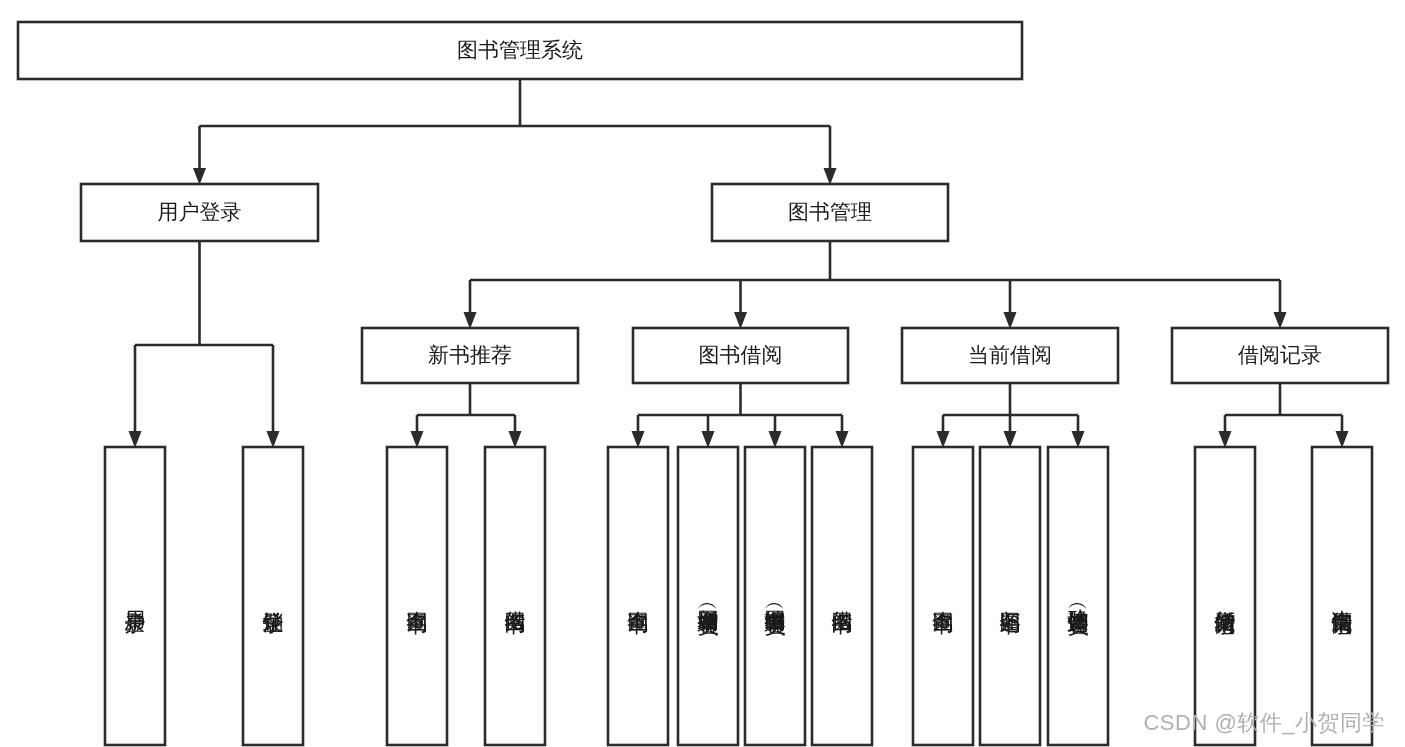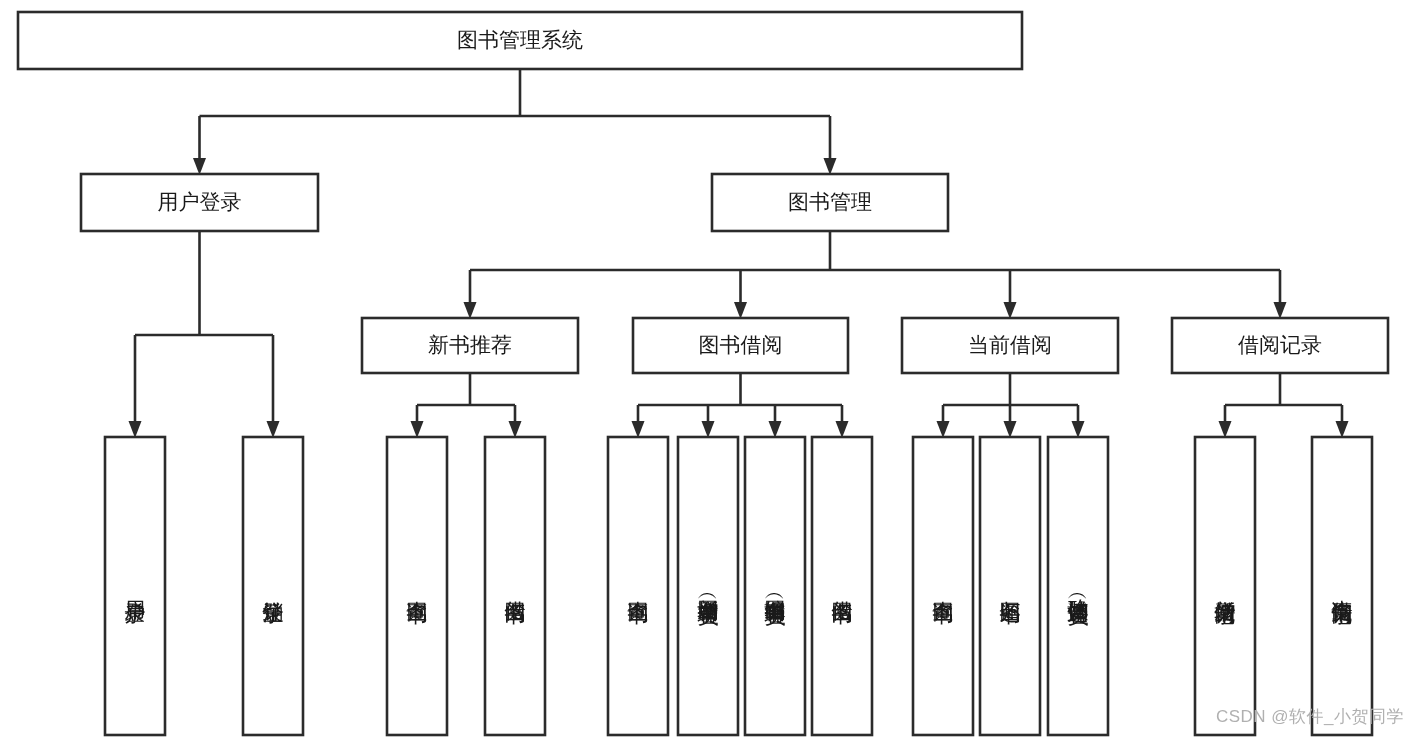--- a/index.html
+++ b/index.html
@@ -11,20 +11,21 @@
     width: 1405px;
     height: 747px;
     font-family: "Liberation Sans", "DejaVu Sans", sans-serif;
     overflow: hidden;
     position: relative;
   }
   #diagram-root {
     position: relative;
     width: 1405px;
     height: 732px;
+    margin-top: 10px;
   }
   svg.tree-canvas {
     position: absolute;
     top: 0;
     left: 0;
     width: 1405px;
     height: 747px;
   }
   .node-box {
     fill: #ffffff;
@@ -58,24 +59,24 @@
     font-family: "Liberation Sans", "DejaVu Sans", sans-serif;
     font-size: 21px;
     line-height: 1.04;
     color: #1a1a1a;
     letter-spacing: 1px;
     white-space: nowrap;
     pointer-events: none;
   }
   .watermark {
     position: absolute;
-    right: 1px;
+    right: 20px;
     bottom: 4px;
     font-family: "Liberation Sans", "DejaVu Sans", sans-serif;
-    font-size: 17px;
+    font-size: 22px;
     color: #b0b0b0;
     letter-spacing: 0.5px;
     white-space: nowrap;
   }
 </style>
 </head>
 <body>
 
 <div id="diagram-root">
 

